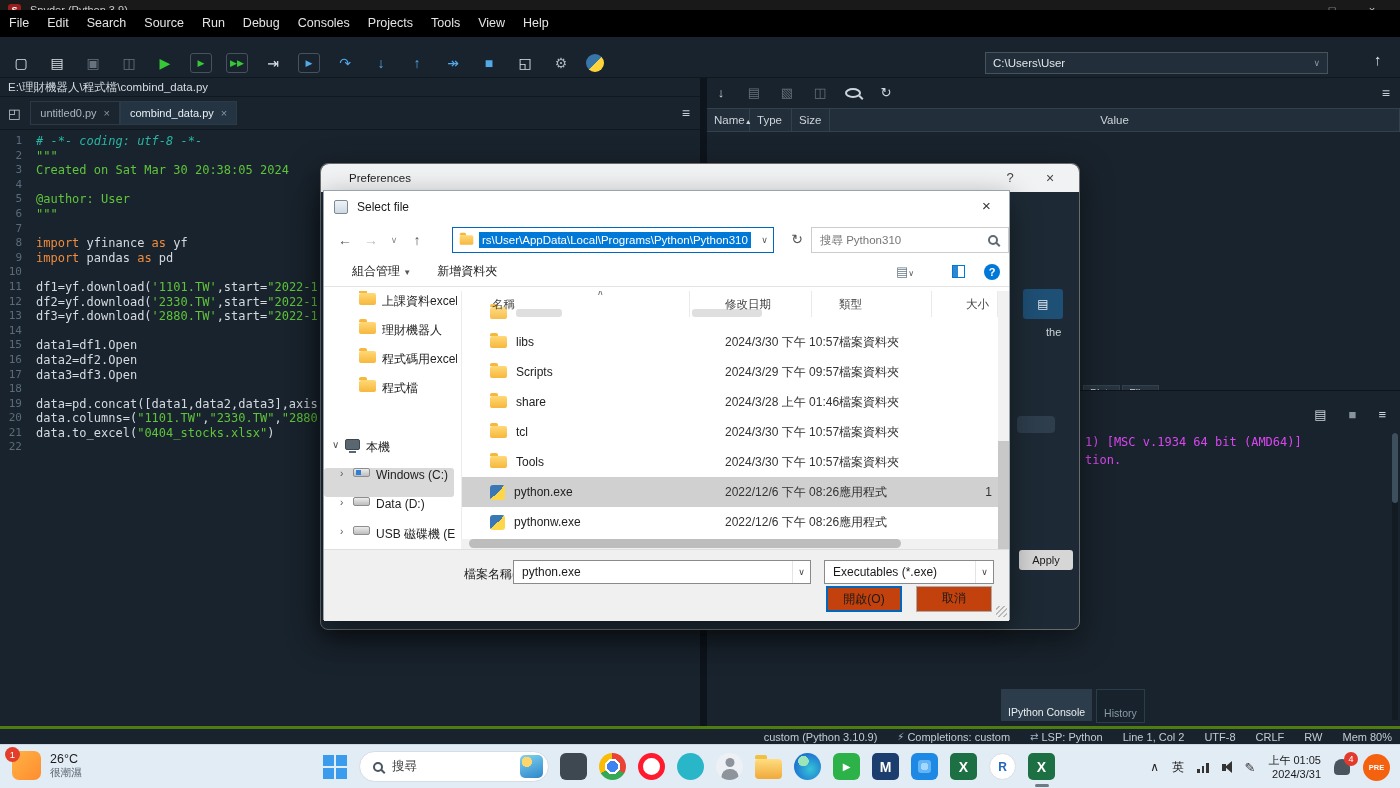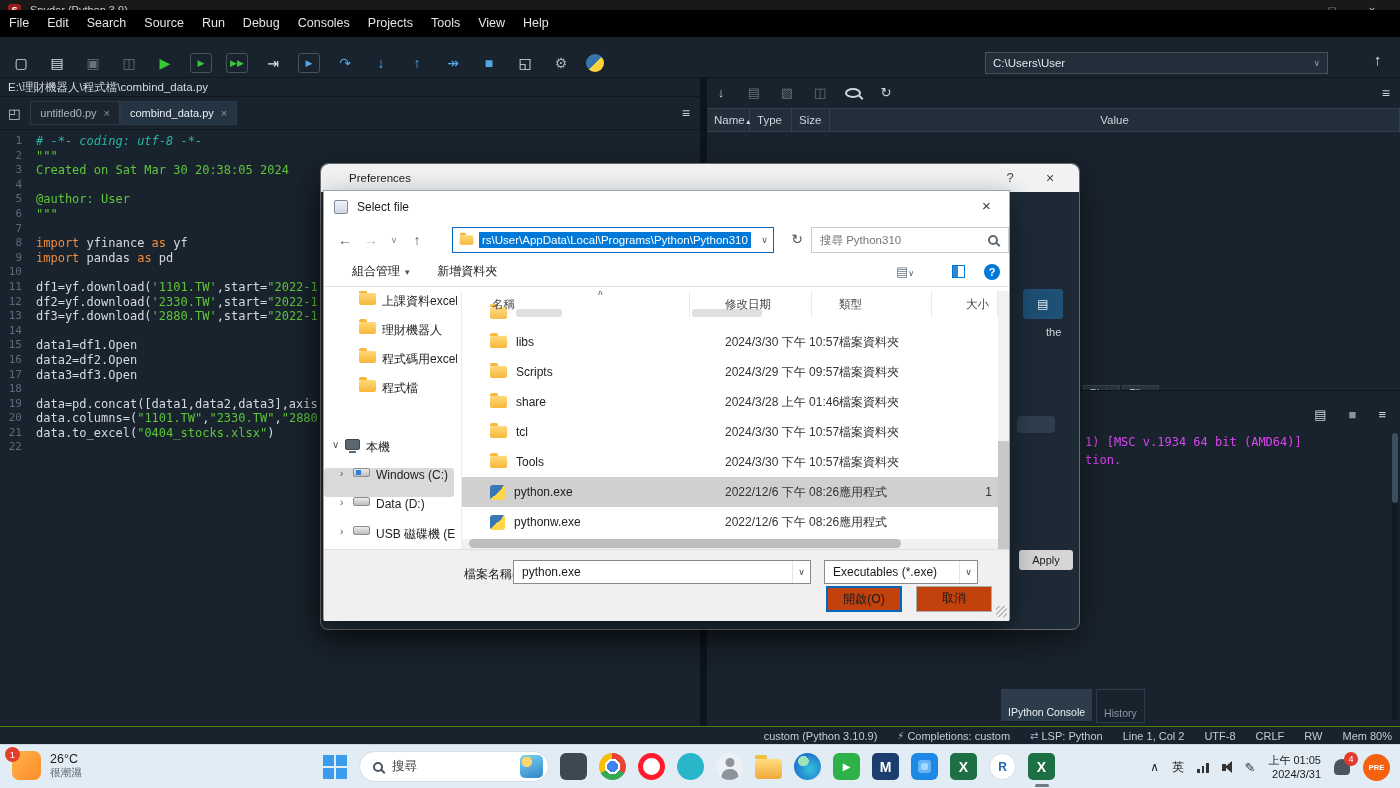--- a/index.html
+++ b/index.html
@@ -71,21 +71,21 @@
 .conline{position:absolute;left:378px;color:#d946ef;font-family:"DejaVu Sans Mono","Liberation Mono",monospace;font-size:12px;white-space:pre}
 .l1{top:44px}.l2{top:62px}
 .con-scroll{position:absolute;right:2px;top:42px;width:6px;bottom:6px;background:#121a22}
 .thumb{width:6px;height:70px;background:#3d4e5c;border-radius:3px}
 .contabs{position:absolute;left:294px;bottom:3px;display:flex;gap:4px}
 .ctab{height:16px;line-height:14px;padding:16px 7px;font-size:10.5px}
 .ctab.active{background:#2c3c4a;color:#e8eef2}
 .ctab.inactive{background:#17222c;color:#8b9aa7;border:1px solid #2c3c4a}
 
 
-.statusbar{position:absolute;left:0;top:726px;width:100%;height:18px;background:#19232d;border-top:1px solid #4d7c0f;display:flex;justify-content:flex-end;align-items:center;gap:20px;padding-right:8px;color:#c3ccd4;font-size:11px}
+.statusbar{position:absolute;left:0;top:726px;width:100%;height:18px;background:#19232d;border-top:3px solid #4d7c0f;display:flex;justify-content:flex-end;align-items:center;gap:20px;padding-right:8px;color:#c3ccd4;font-size:11px}
 .sb-item{display:flex;align-items:center;white-space:nowrap}
 .sb-i{color:#9fb3c8;font-size:10px;margin-right:3px}
 
 
 .prefs{position:absolute;left:320px;top:163px;width:760px;height:467px;border-radius:8px;box-shadow:0 10px 30px rgba(0,0,0,.5);background:#1d2a35;border:1px solid #6a6a6a}
 .preftitle{height:28px;background:#f0f2f4;border-radius:8px 8px 0 0;position:relative;display:flex;align-items:center}
 .ptxt{font-size:11.5px;color:#222;margin-left:28px}
 .phelp{position:absolute;right:52px;top:0;width:34px;text-align:center;line-height:28px;color:#444;font-size:13px}
 .pclose{position:absolute;right:12px;top:0;width:34px;text-align:center;line-height:28px;color:#444;font-size:14px}
 .pnavy{position:absolute;left:702px;top:125px;width:40px;height:30px;background:#1e4f74;border-radius:3px;color:#e8eef3;display:flex;align-items:center;justify-content:center;font-size:12px}
@@ -151,21 +151,21 @@
 .fc-type{width:120px;padding-left:27px;color:#333;flex:none}
 .fc-size{flex:1;text-align:right;padding-right:6px;color:#333}
 .ti-python{width:15px;height:15px;border-radius:3px;background:linear-gradient(135deg,#3a78b5 50%,#ffd648 50%);flex:none}
 .vsb{position:absolute;left:674px;top:0;width:11px;height:258px;background:#f1f1f1}
 .vsbthumb{position:absolute;top:150px;height:108px;width:11px;background:#c8c8c8}
 .hsb{position:absolute;left:137px;top:248px;width:537px;height:10px;background:#f1f1f1}
 .hsbthumb{position:absolute;left:8px;width:432px;height:9px;background:#bdbdbd;border-radius:5px}
 .fdbottom{position:absolute;left:0;top:358px;right:0;height:72px;background:#f0f0f0;border-top:1px solid #dfdfdf}
 .fnlabel{position:absolute;left:140px;top:16px;font-size:12px;white-space:nowrap}
 .fncombo{position:absolute;left:189px;top:10px;width:298px;height:24px;background:#fff;border:1px solid #8a8a8a;display:flex;align-items:center;padding-left:8px;font-size:12px}
-.ftcombo{position:absolute;left:500px;top:10px;width:154px;height:24px;background:#fff;border:1px solid #8a8a8a;display:flex;align-items:center;padding-left:8px;font-size:12px}
+.ftcombo{position:absolute;left:500px;top:10px;width:170px;height:24px;background:#fff;border:1px solid #8a8a8a;display:flex;align-items:center;padding-left:8px;font-size:12px}
 .ccaret{margin-left:auto;width:18px;text-align:center;color:#444;font-size:9px;border-left:1px solid #e4e4e4;line-height:22px}
 .fbtn{position:absolute;top:36px;width:76px;height:26px;text-align:center;line-height:23px;font-size:12px;background:#c2410c}
 .open{left:502px;border:2px solid #0067c0}
 .cancel{left:592px;border:1px solid #ababab}
 .grip{position:absolute;right:2px;bottom:2px;width:11px;height:11px;background:repeating-linear-gradient(135deg,transparent 0 2px,#b9b9b9 2px 3.5px)}
 
 
 .taskbar{position:absolute;left:0;top:744px;width:100%;height:44px;background:#e2ecf5;border-top:1px solid #cbd7e3}
 .weather{position:absolute;left:12px;top:6px;display:flex;align-items:center;gap:9px}
 .wic{width:29px;height:29px;position:relative;background:linear-gradient(135deg,#ffb347,#ff8c2e);border-radius:7px;flex:none}

